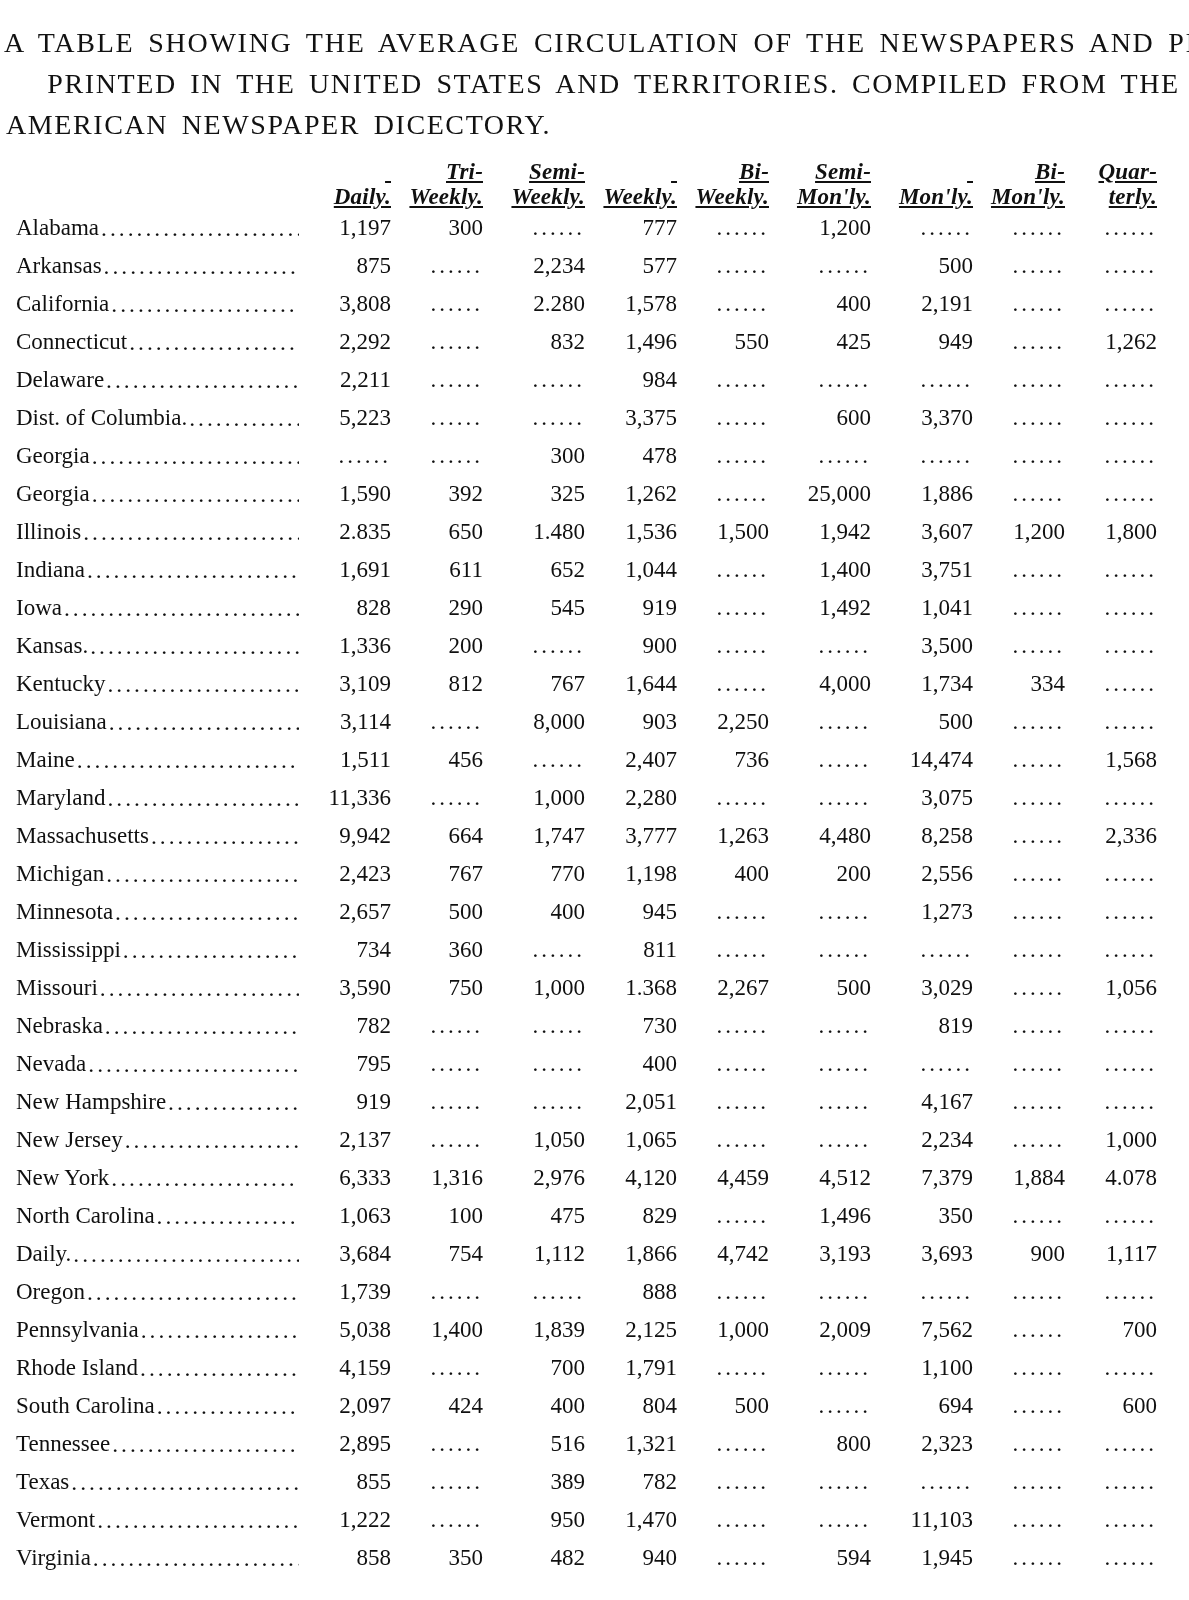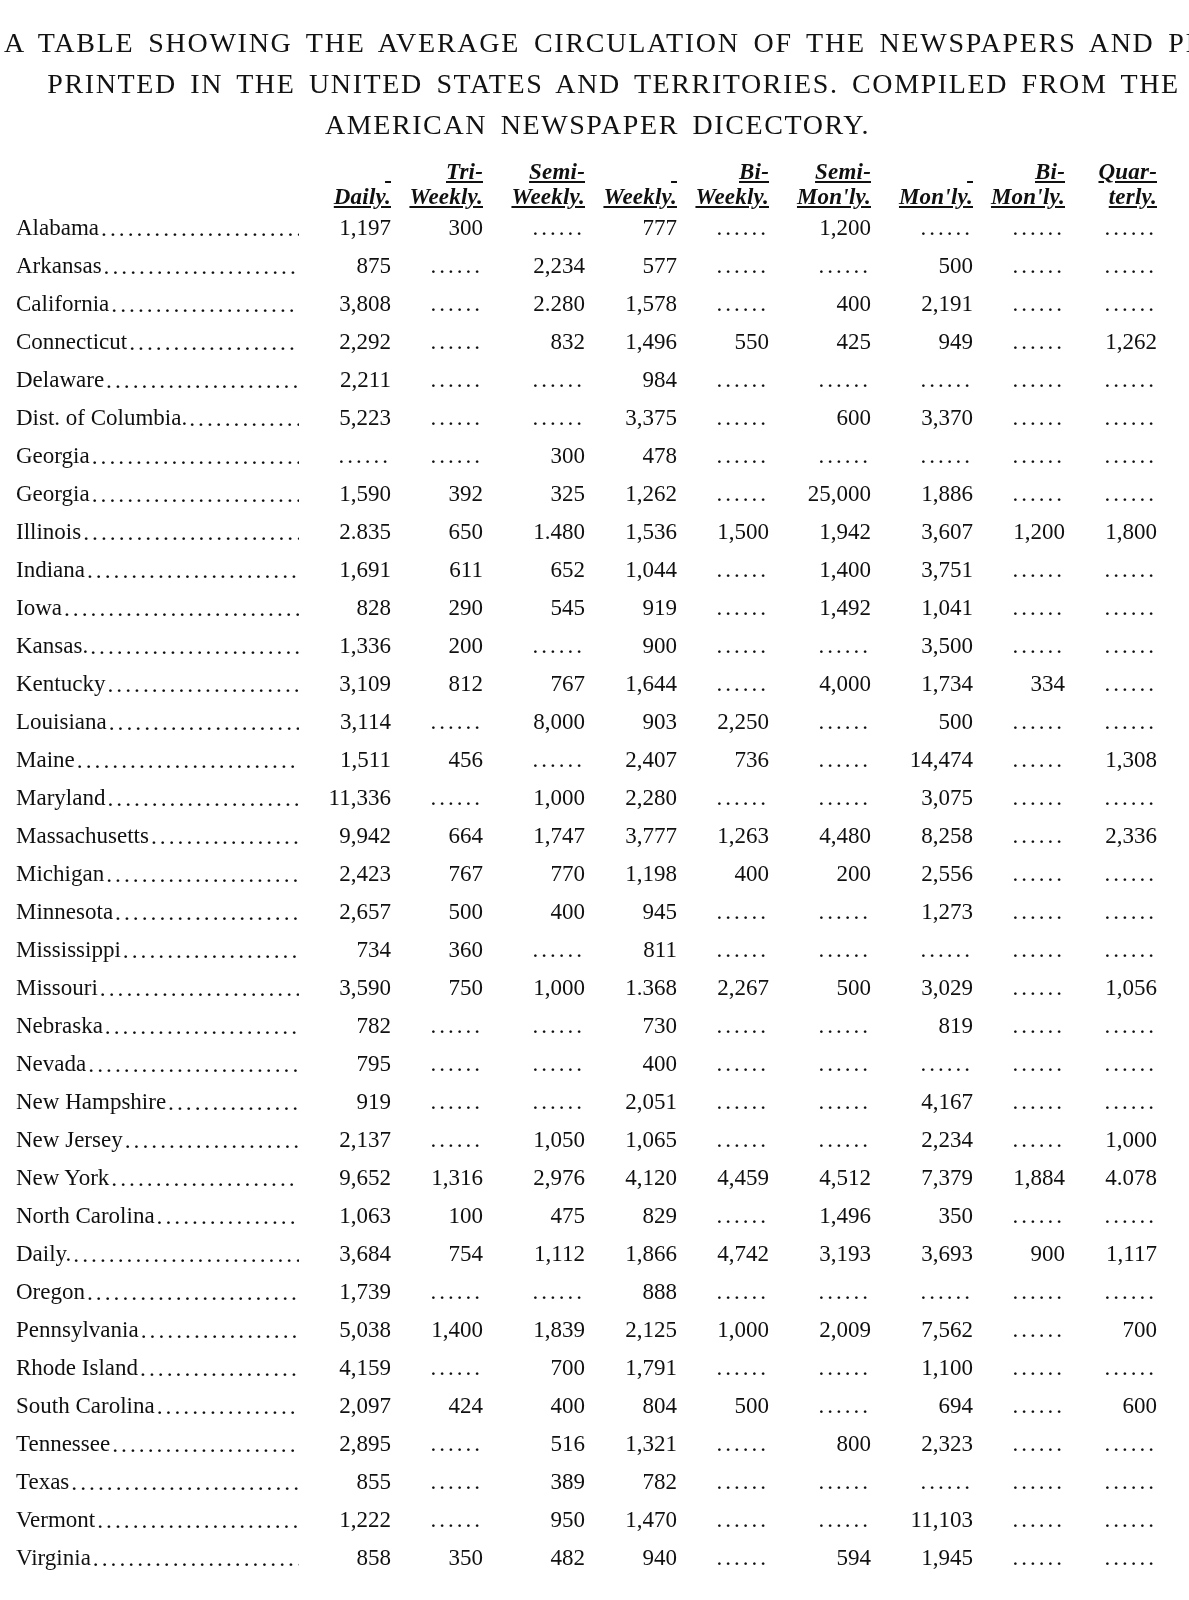--- a/index.html
+++ b/index.html
@@ -32,21 +32,21 @@
     font-family: "Liberation Serif", "DejaVu Serif", serif;
     font-size: 28px;
     letter-spacing: 1.6px;
     word-spacing: 5px;
     line-height: 41px;
     white-space: nowrap;
     color: #121212;
   }
   .title-line.l1 { text-align: left; padding-left: 4px; letter-spacing: 1.75px; }
   .title-line.l2 { text-align: center; padding-left: 10px; margin-left: 28px; }
-  .title-line.l3 { text-align: center; padding-left: 6px; }
+  .title-line.l3 { text-align: left; padding-left: 6px; }
 
   
   table.data {
     border-collapse: collapse;
     width: 1160px;
     margin-left: 14px;
     margin-top: 14px;
     table-layout: fixed;
   }
   table.data th, table.data td {
@@ -445,21 +445,21 @@
             </span>
           </td>
           <td>1,511</td>
           <td>456</td>
           <td class="blank">......</td>
           <td>2,407</td>
           <td>736</td>
           <td class="blank">......</td>
           <td>14,474</td>
           <td class="blank">......</td>
-          <td>1,308</td>
+          <td>1,568</td>
           <td>3,062</td>
         </tr>
         <tr>
           <td class="state">
             <span class="state-inner">
               <span class="state-name">Maryland</span>
               <span class="leader">........................................</span>
             </span>
           </td>
           <td>11,336</td>
@@ -635,21 +635,21 @@
           <td>1,000</td>
           <td>1,256</td>
         </tr>
         <tr>
           <td class="state">
             <span class="state-inner">
               <span class="state-name">New York</span>
               <span class="leader">........................................</span>
             </span>
           </td>
-          <td>9,652</td>
+          <td>6,333</td>
           <td>1,316</td>
           <td>2,976</td>
           <td>4,120</td>
           <td>4,459</td>
           <td>4,512</td>
           <td>7,379</td>
           <td>1,884</td>
           <td>4.078</td>
           <td>4,991</td>
         </tr>

